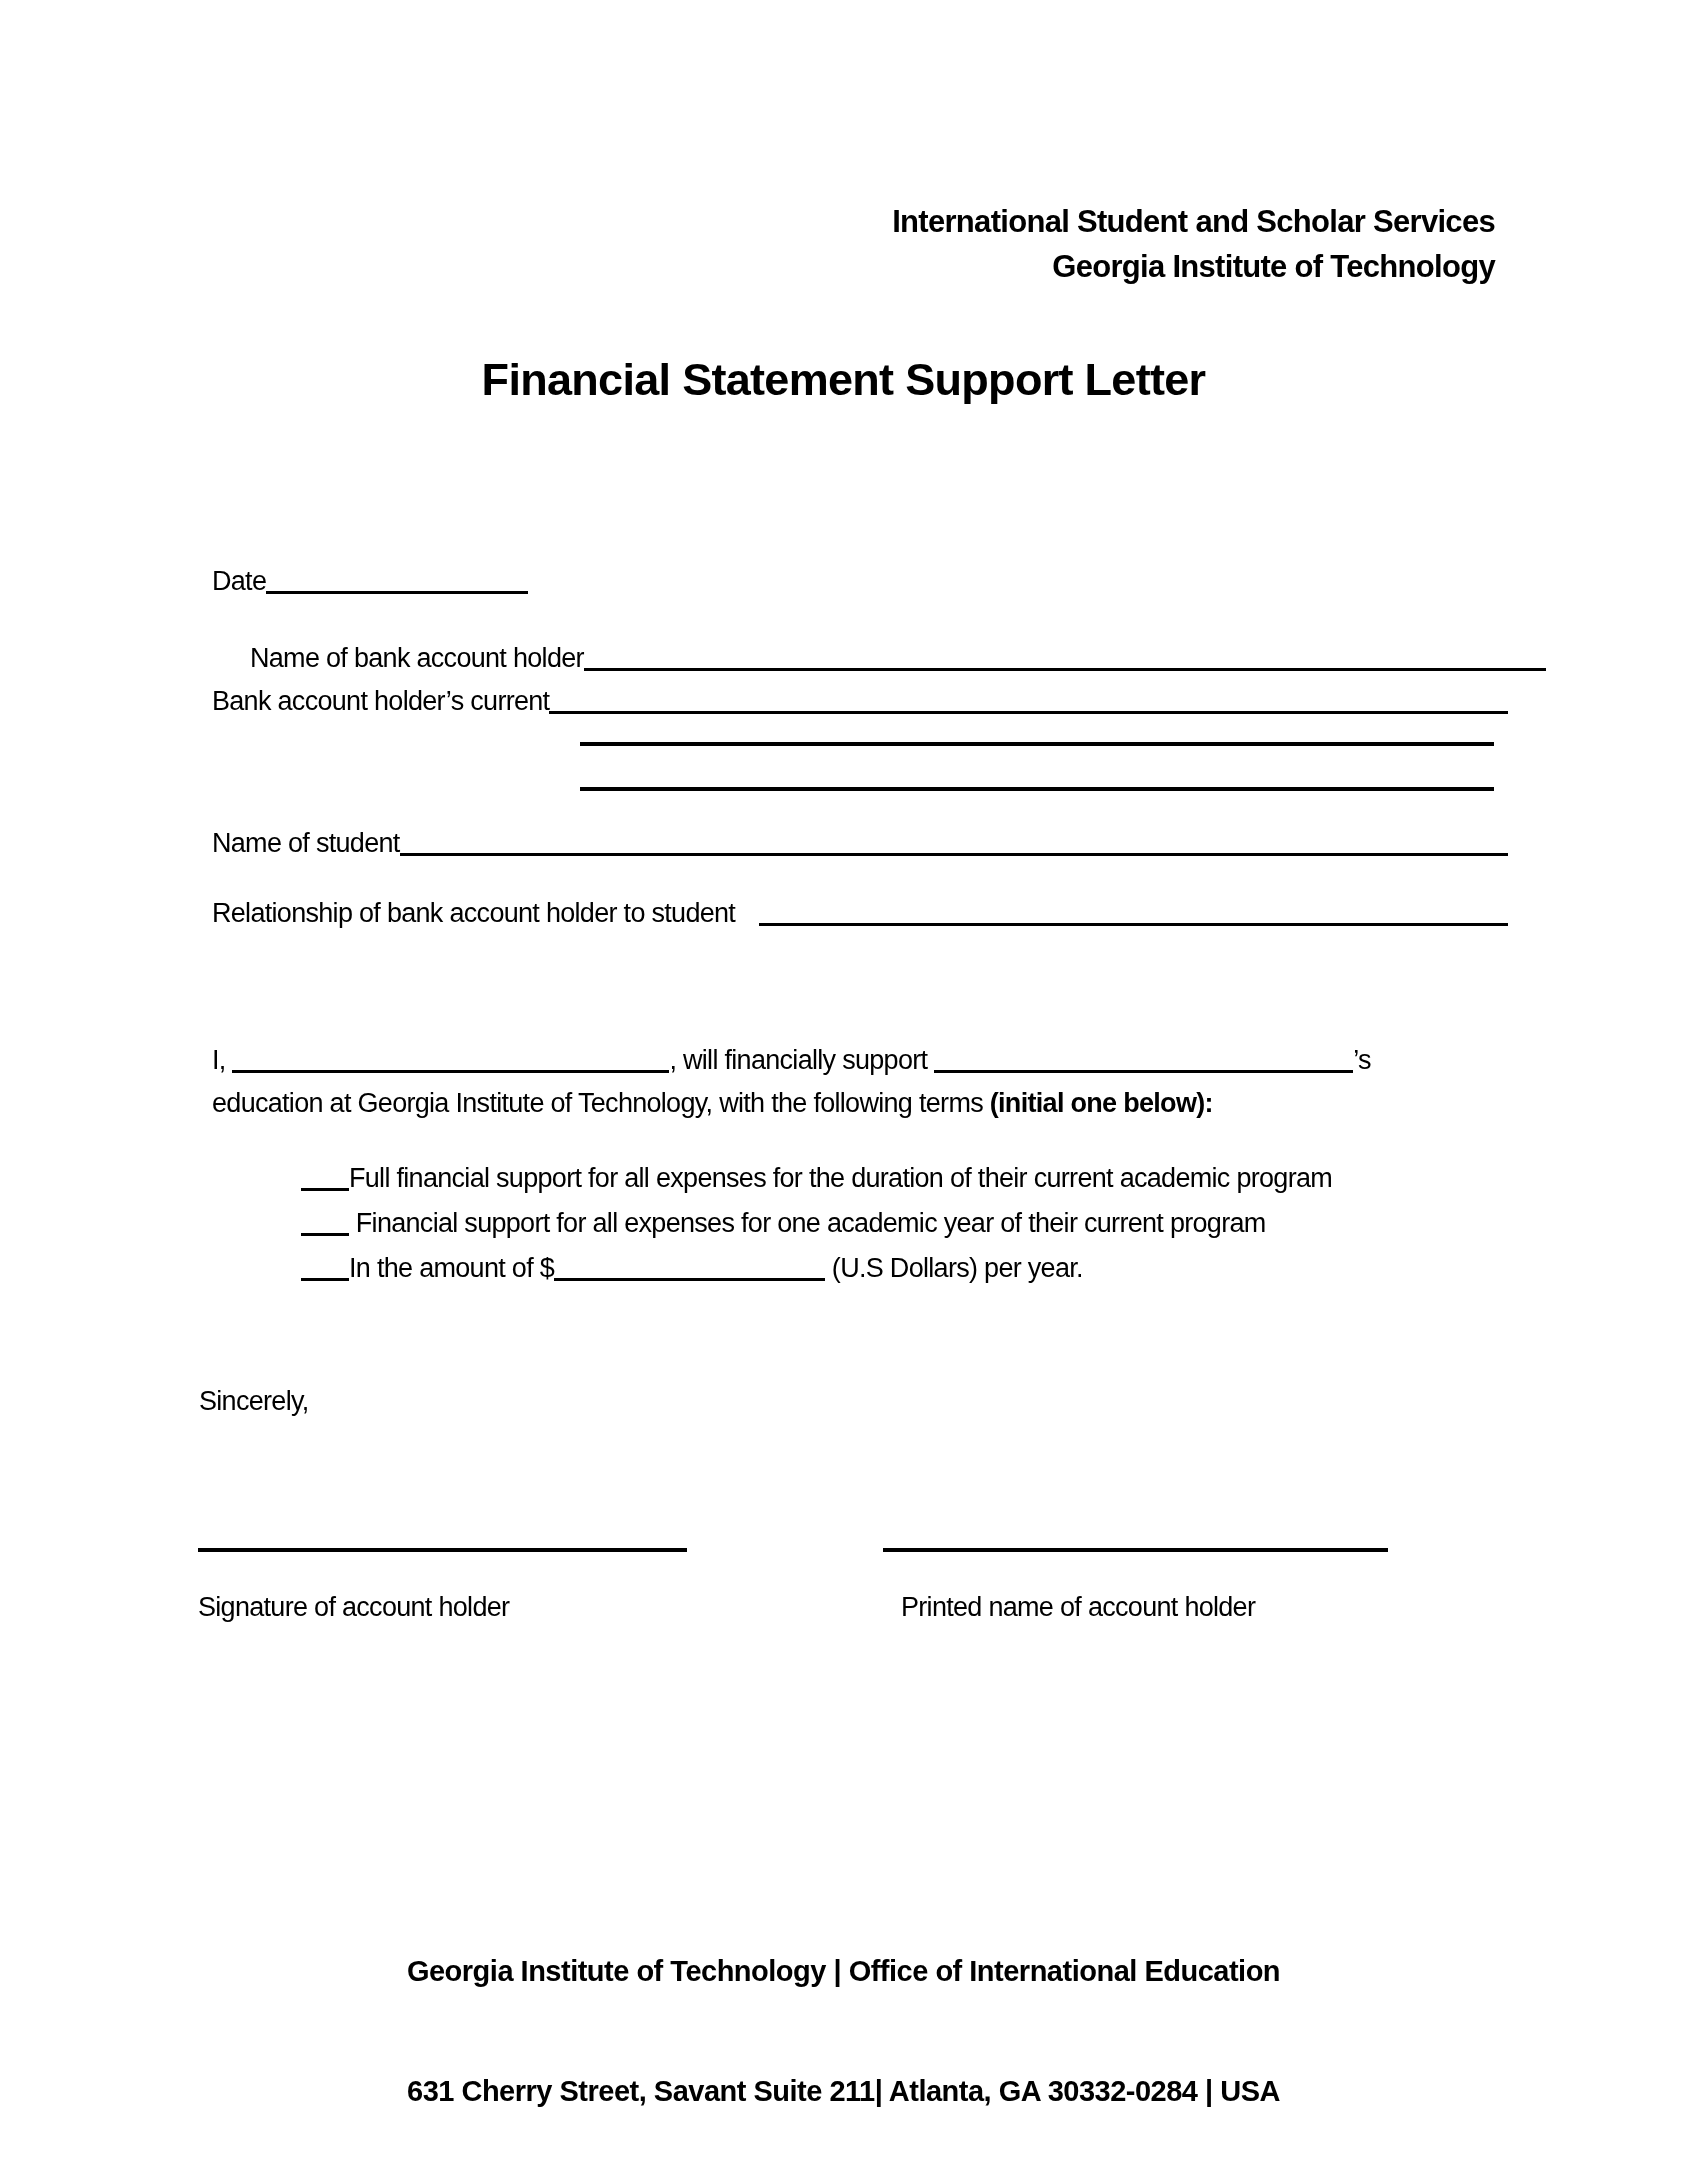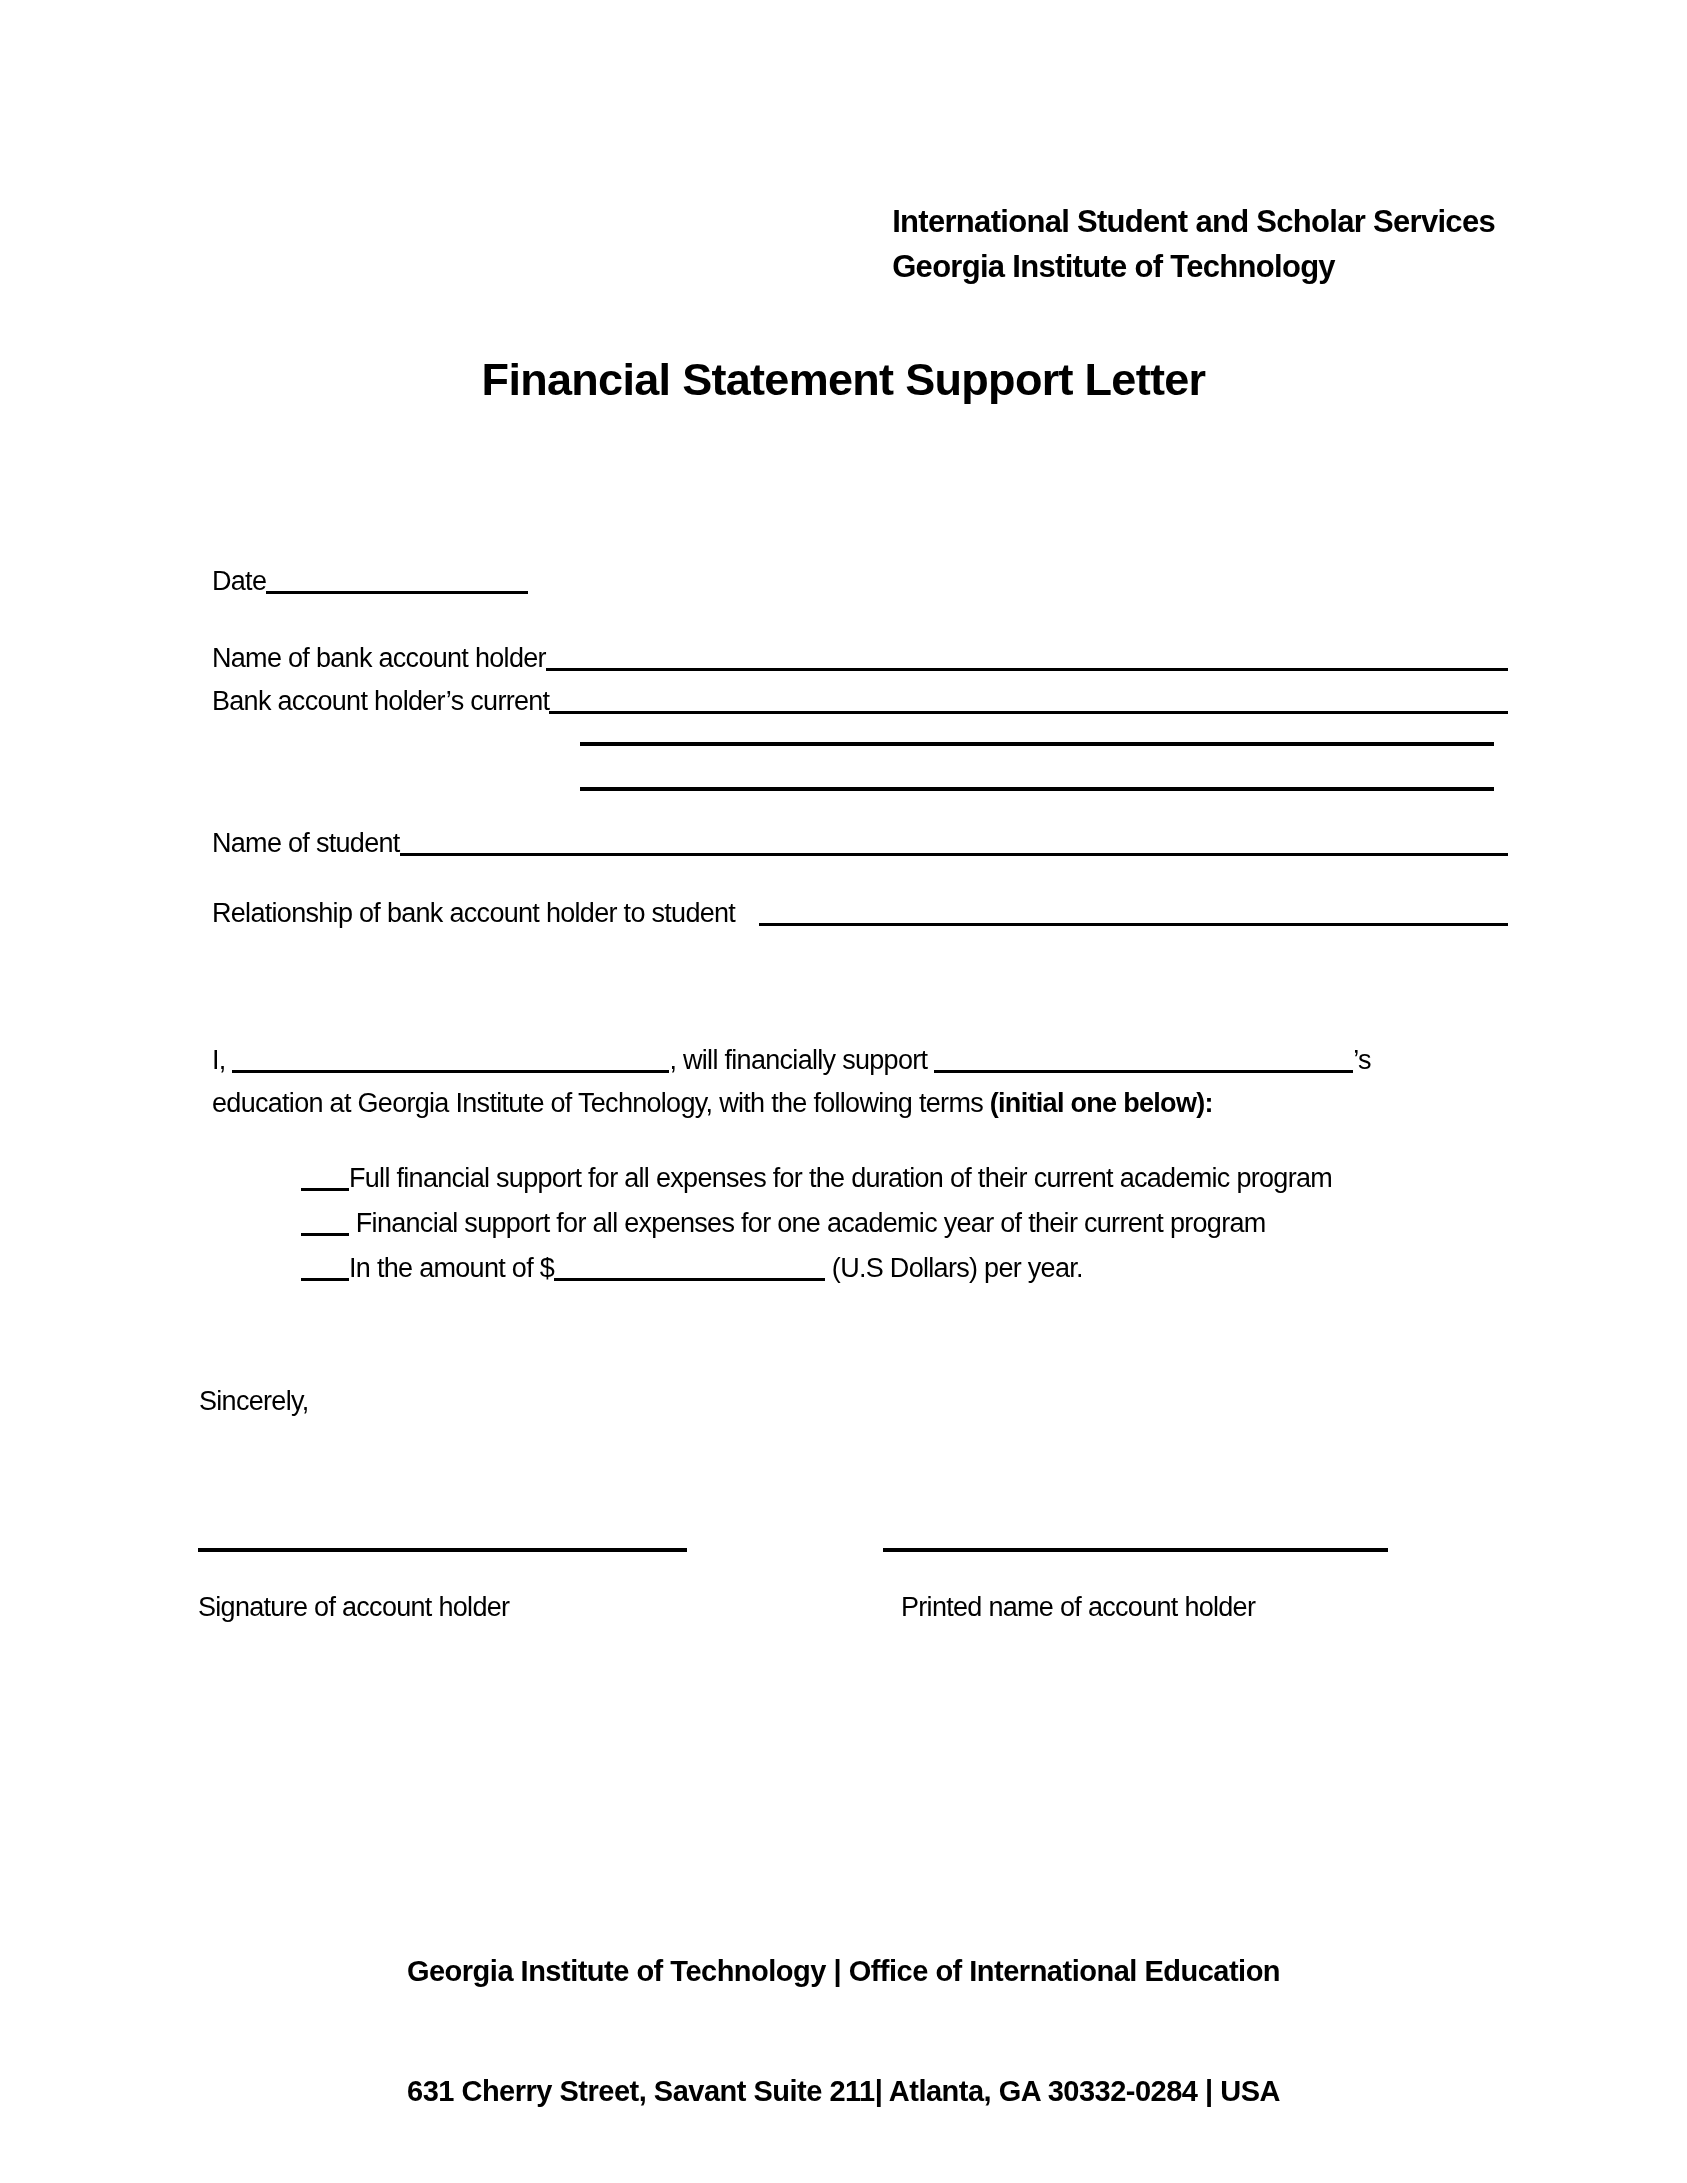--- a/index.html
+++ b/index.html
@@ -14,20 +14,21 @@
     font-family: "Liberation Sans", sans-serif;
     font-size: 27px;
     letter-spacing: -0.7px;
     overflow: hidden;
   }
 
   .letterhead {
     position: absolute;
     top: 199px;
     right: 192px;
+    text-align: right;
     font-weight: bold;
     font-size: 31px;
     line-height: 45px;
   }
 
   .doc-title {
     position: absolute;
     top: 354px;
     left: 0;
     width: 1687px;
@@ -49,21 +50,21 @@
   .blank {
     display: inline-block;
     height: 3.5px;
     background: #000000;
     position: relative;
     top: 4.4px;
   }
   .grow { flex: 1 1 auto; }
 
   .row-date        { top: 566px; }
-  .row-bank-name   { top: 643px; }
+  .row-bank-name   { top: 643px; margin-left: 38px; }
   .row-bank-addr   { top: 686px; }
   .row-student     { top: 828px; }
   .row-relation    { top: 898px; gap: 24px; }
   .row-stmt-1      { top: 1045px; }
   .row-stmt-2      { top: 1088px; }
   .row-opt-1       { top: 1163px; left: 301px; width: auto; }
   .row-opt-2       { top: 1208px; left: 301px; width: auto; }
   .row-opt-3       { top: 1253px; left: 301px; width: auto; }
 
   .hline {

